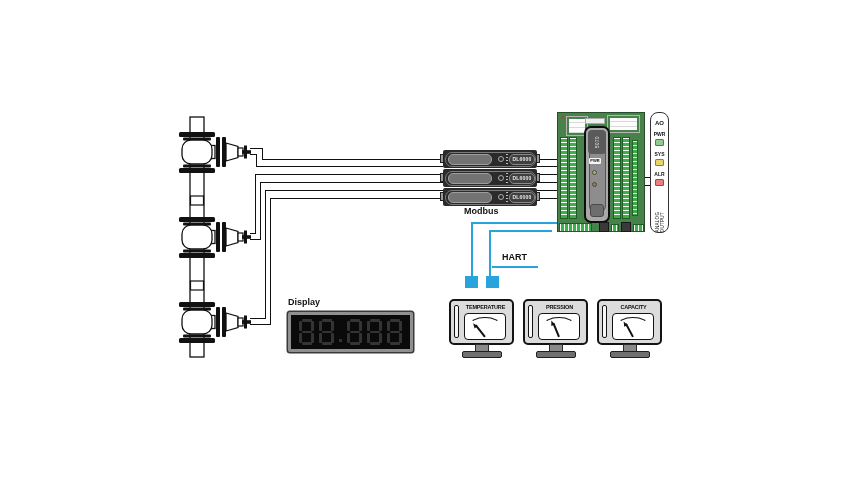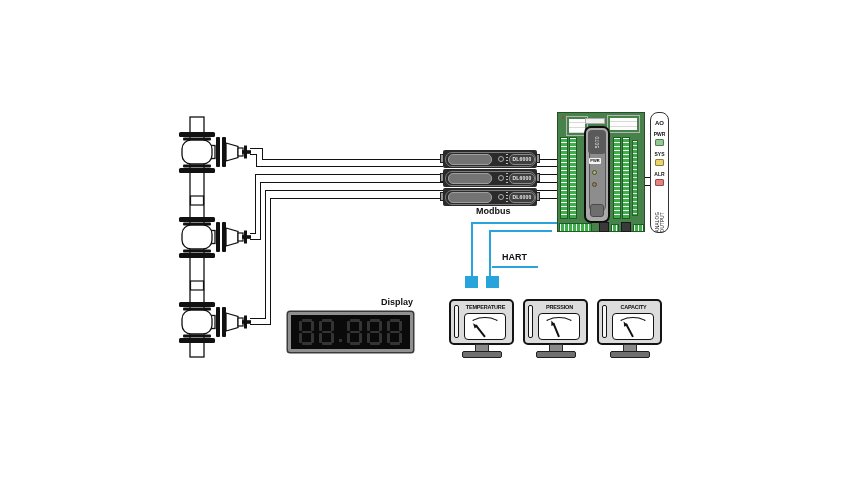--- a/index.html
+++ b/index.html
@@ -60,21 +60,21 @@
   .legend-led { margin-top:2px; width:9px; height:7px; border:1px solid rgba(0,0,0,.4); border-radius:1.5px; }
   .legend-footer { margin-top:5px; font-size:4.5px; color:#222; writing-mode:vertical-rl; transform:rotate(180deg); letter-spacing:.3px; }
 
   
   .bus-label { position:absolute; font-size:9px; font-weight:bold; color:#111; }
   .hart-box { position:absolute; left:550px; top:247px; width:117px; height:44px; background:#fff; border:1.5px solid #222; border-radius:10px; }
   .hart-box-label { position:absolute; width:100%; top:12px; text-align:center; font-size:12px; font-weight:600; letter-spacing:1.2px; color:#222; }
   .hart-box-line { position:absolute; left:11px; right:11px; bottom:10px; height:1px; background:#444; }
 
   
-  .display-title { position:absolute; left:288px; top:297px; width:125px; text-align:right; font-size:9px; font-weight:600; color:#111; }
+  .display-title { position:absolute; left:288px; top:297px; width:125px; text-align:left; font-size:9px; font-weight:600; color:#111; }
   .display-unit { position:absolute; left:288px; top:312px; width:125px; height:40px; background:#0a0a0a;
                   border:3px solid #909090; box-shadow:0 0 0 1.5px #3a3a3a; border-radius:2px;
                   display:flex; align-items:center; justify-content:center; gap:5px; }
   .seg-digit { position:relative; width:15px; height:26px; }
   .seg { position:absolute; background:var(--seg-off,#343434); border-radius:1px; }
   .seg.a { left:2.5px; top:0;        width:10px;  height:2.6px; }
   .seg.g { left:2.5px; top:11.7px;   width:10px;  height:2.6px; }
   .seg.d { left:2.5px; bottom:0;     width:10px;  height:2.6px; }
   .seg.f { left:0;     top:1.6px;    width:2.6px; height:10px; }
   .seg.b { right:0;    top:1.6px;    width:2.6px; height:10px; }
@@ -212,21 +212,21 @@
     <span class="legend-title">AO</span>
     <span class="legend-label">PWR</span>
     <span class="legend-led" style="background: rgb(143, 202, 143);"></span>
     <span class="legend-label">SYS</span>
     <span class="legend-led" style="background: rgb(232, 212, 107);"></span>
     <span class="legend-label">ALR</span>
     <span class="legend-led" style="background: rgb(232, 128, 128);"></span>
     <span class="legend-footer">ANALOG OUTPUT</span>
   </div>
 
-  <span class="bus-label" style="left:476px; top:206px;">Modbus</span>
+  <span class="bus-label" style="left:464px; top:206px;">Modbus</span>
   <span class="bus-label" style="left:502px; top:252px;">HART</span>
   <span class="bus-node" style="left:465px; top:276px;"></span>
   <span class="bus-node" style="left:486px; top:276px;"></span>
 
 
   <div class="display-title">Display</div>
   <div class="display-unit">
     <div style="display:flex; align-items:center; gap:5px; height:26px;">
         <div class="seg-digit">
           <div class="seg a"></div>

